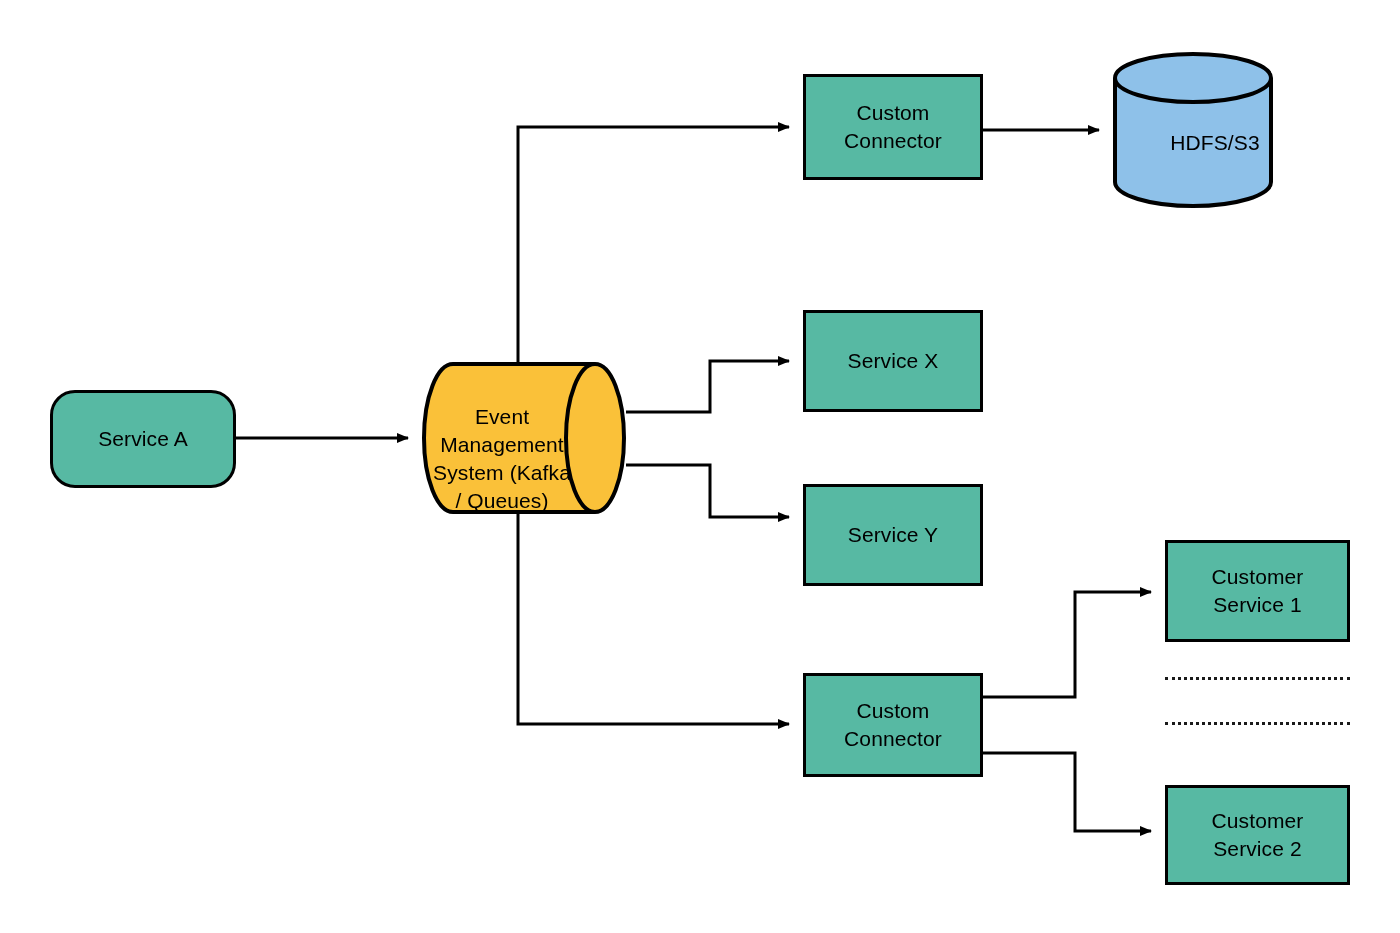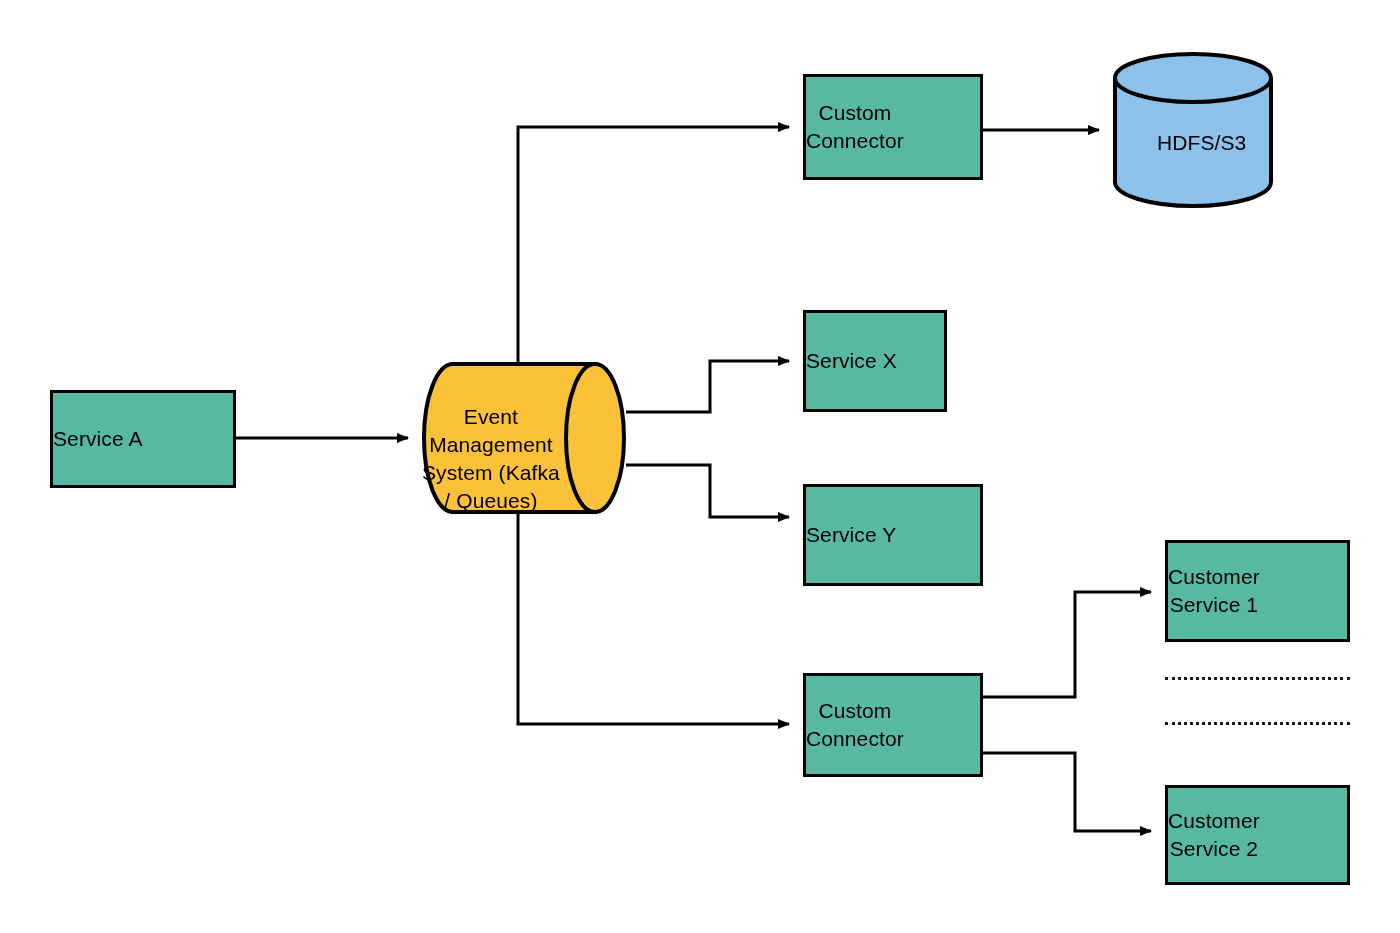--- a/index.html
+++ b/index.html
@@ -24,21 +24,21 @@
     top: 0;
     width: 1400px;
     height: 933px;
     pointer-events: none;
   }
   .node {
     position: absolute;
     box-sizing: border-box;
     display: flex;
     align-items: center;
-    justify-content: flex-start;
+    justify-content: center;
     text-align: center;
     color: #000000;
     font-size: 21px;
     line-height: 28px;
     letter-spacing: 0.1px;
   }
   .box {
     background: #57b9a3;
     border: 3px solid #000000;
   }
@@ -88,21 +88,21 @@
         <path d="M518,362 L518,127 L789,127" fill="none" stroke="#000000" stroke-width="3" marker-end="url(#arrowhead)"></path>
         <path d="M983,130 L1099,130" fill="none" stroke="#000000" stroke-width="3" marker-end="url(#arrowhead)"></path>
         <path d="M626,412 L710,412 L710,361 L789,361" fill="none" stroke="#000000" stroke-width="3" marker-end="url(#arrowhead)"></path>
         <path d="M626,465 L710,465 L710,517 L789,517" fill="none" stroke="#000000" stroke-width="3" marker-end="url(#arrowhead)"></path>
         <path d="M518,514 L518,724 L789,724" fill="none" stroke="#000000" stroke-width="3" marker-end="url(#arrowhead)"></path>
         <path d="M983,697 L1075,697 L1075,592 L1151,592" fill="none" stroke="#000000" stroke-width="3" marker-end="url(#arrowhead)"></path>
         <path d="M983,753 L1075,753 L1075,831 L1151,831" fill="none" stroke="#000000" stroke-width="3" marker-end="url(#arrowhead)"></path>
       </g>
   </svg>
 
-  <div class="node box" style="left: 50px; top: 390px; width: 186px; height: 98px; background: rgb(87, 185, 163);">
+  <div class="node box" style="left: 50px; top: 390px; width: 186px; height: 98px; background: rgb(87, 185, 163); border-radius: 25px;">
     <span class="node-label">Service A</span>
   </div>
 
   <div class="node cyl-h" style="left: 422px; top: 362px; width: 204px; height: 152px;">
     <svg class="cyl-svg" width="204" height="152" viewBox="0 0 204 152" preserveAspectRatio="none" xmlns="http://www.w3.org/2000/svg">
       <path d="M31,2 H173 A29,74 0 0 1 173,150 H31 A29,74 0 0 1 31,2 Z" fill="#fac139" stroke="#000000" stroke-width="4"></path>
       <path d="M173,2 A29,74 0 0 0 173,150" fill="none" stroke="#000000" stroke-width="4"></path>
     </svg>
     <span class="node-label cyl-text">Event
 Management
@@ -116,21 +116,21 @@
   </div>
 
   <div class="node cyl-v" style="left: 1113px; top: 52px; width: 160px; height: 156px; padding-left: 44px;">
     <svg class="cyl-svg" width="160" height="156" viewBox="0 0 160 156" preserveAspectRatio="none" xmlns="http://www.w3.org/2000/svg">
       <path d="M2,26 V130 A78,24 0 0 0 158,130 V26 A78,24 0 0 0 2,26 Z" fill="#8ec1e9" stroke="#000000" stroke-width="4"></path>
       <path d="M2,26 A78,24 0 0 0 158,26" fill="none" stroke="#000000" stroke-width="4"></path>
     </svg>
     <span class="node-label cyl-text">HDFS/S3</span>
   </div>
 
-  <div class="node box" style="left: 803px; top: 310px; width: 144px; height: 102px; background: rgb(87, 185, 163);">
+  <div class="node box" style="left: 803px; top: 310px; width: 180px; height: 102px; background: rgb(87, 185, 163);">
     <span class="node-label">Service X</span>
   </div>
 
   <div class="node box" style="left: 803px; top: 484px; width: 180px; height: 102px; background: rgb(87, 185, 163);">
     <span class="node-label">Service Y</span>
   </div>
 
   <div class="node box" style="left: 803px; top: 673px; width: 180px; height: 104px; background: rgb(87, 185, 163);">
     <span class="node-label">Custom
 Connector</span>

